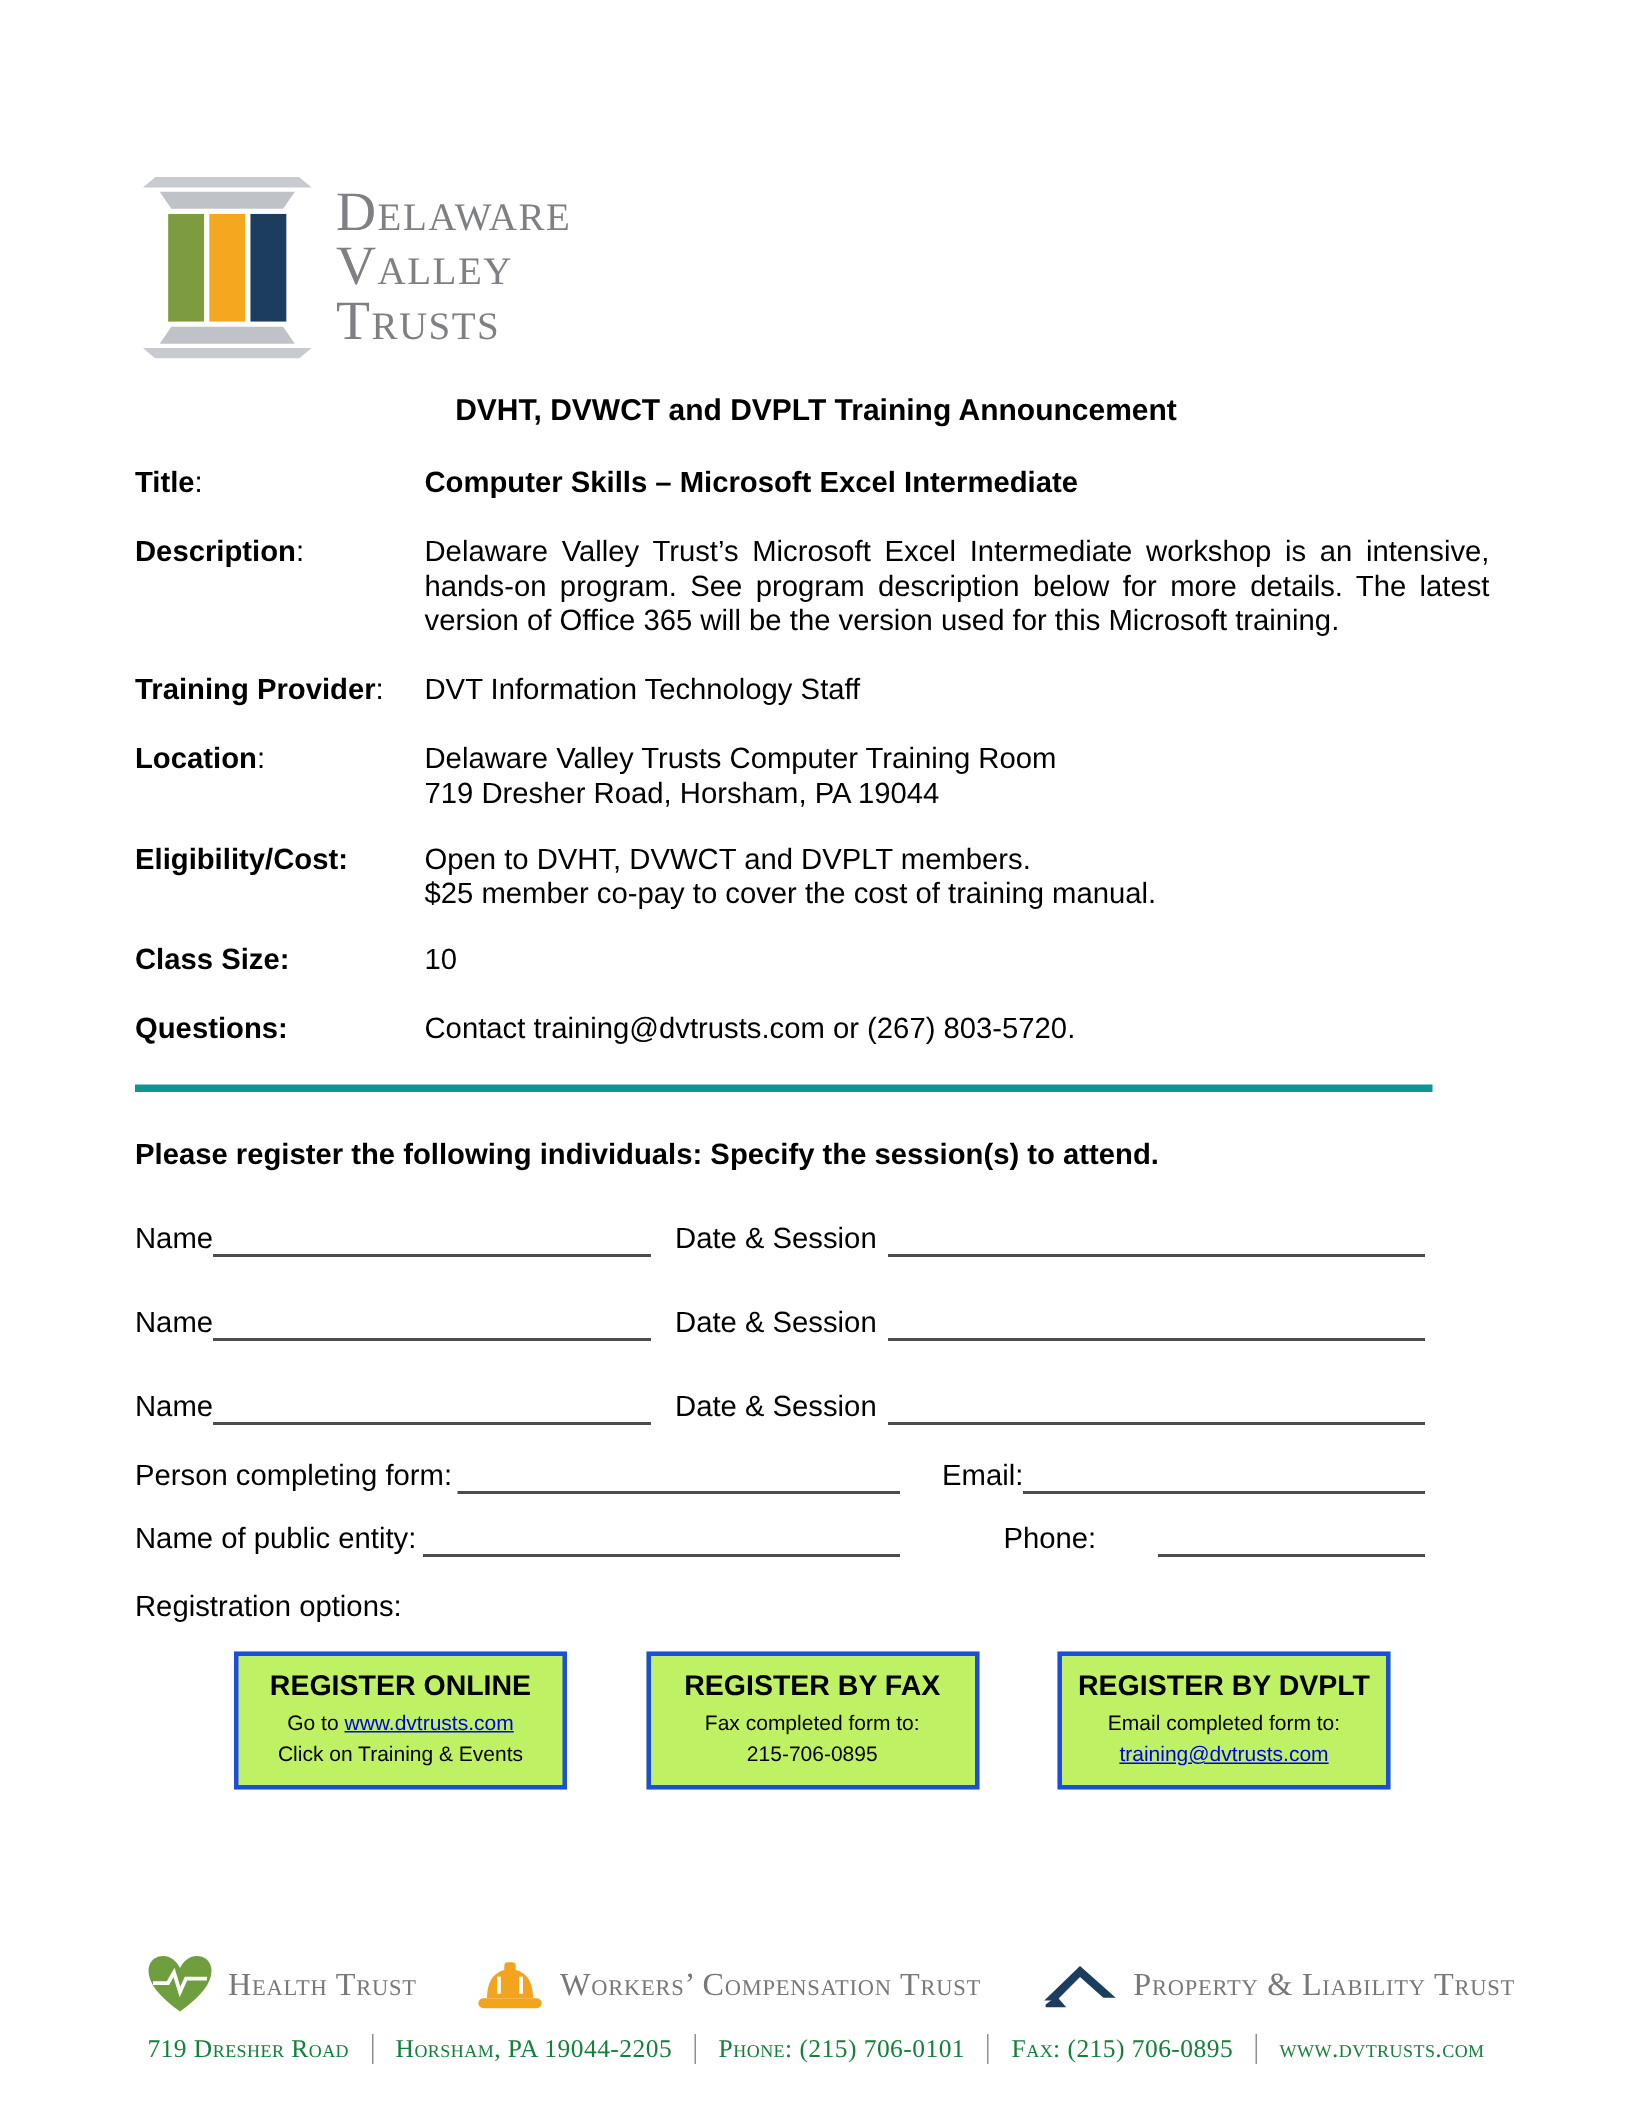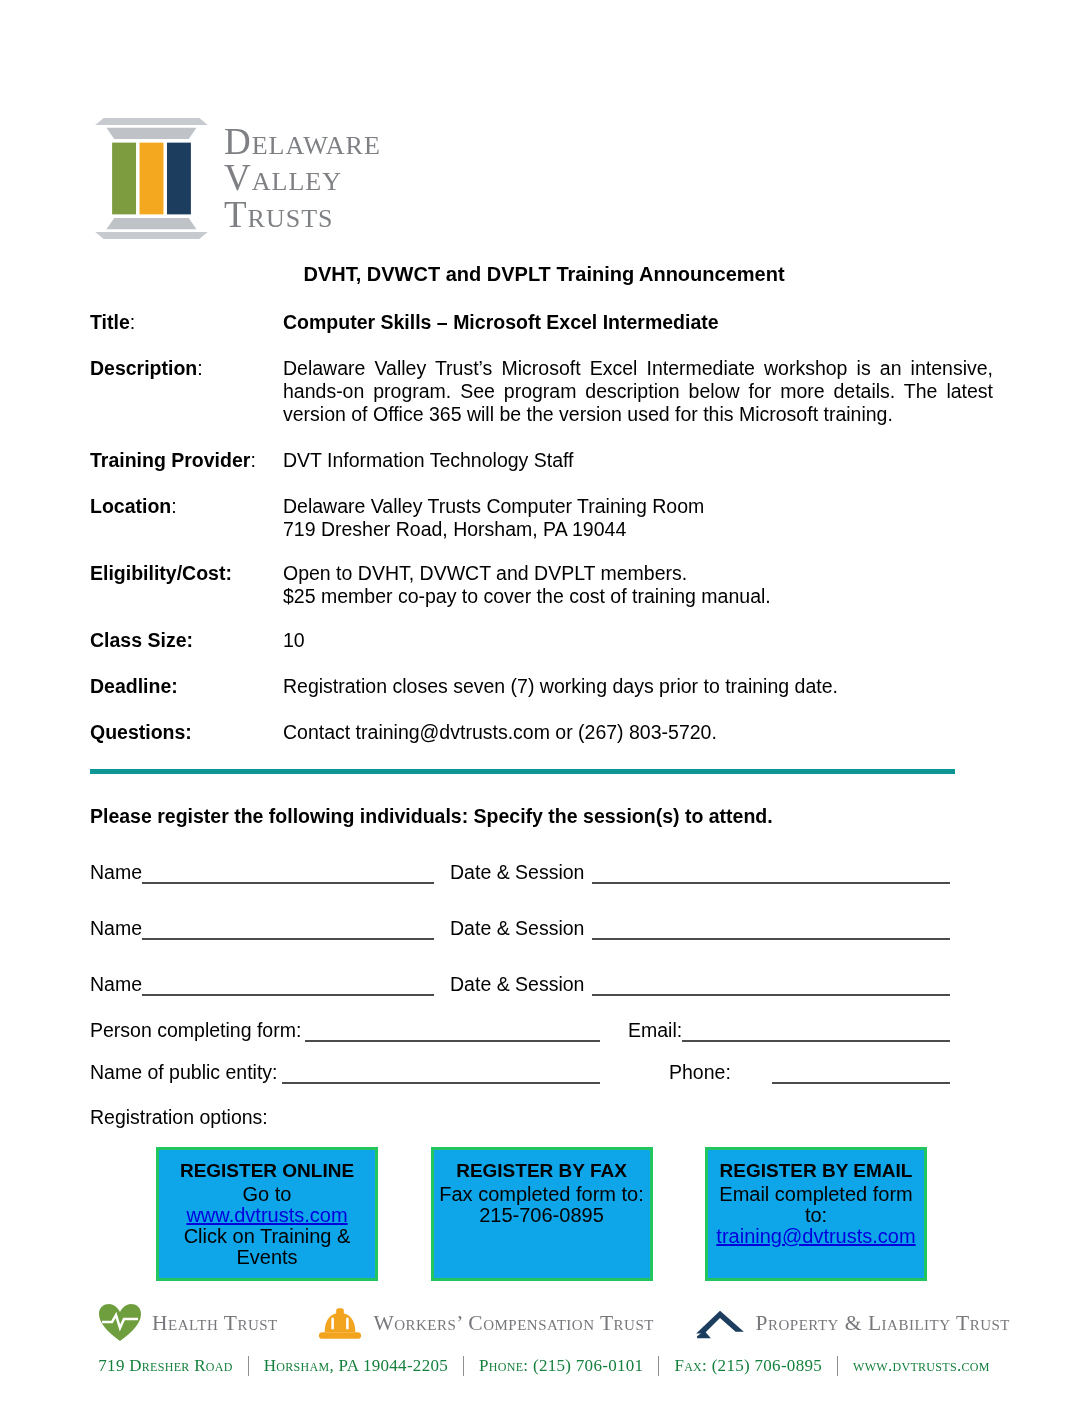--- a/index.html
+++ b/index.html
@@ -42,25 +42,25 @@
   .left-part { display:flex; align-items:flex-end; width:510px; margin-right:28px; }
   .left-part .fill { flex:1; margin-left:4px; }
   .reg-two { display:flex; align-items:flex-end; height:24px; }
   .reg-two.person { margin-bottom:18px; }
   .reg-two.entity { margin-bottom:22px;gap:41px; }
   .options-label { font-weight:normal; margin-bottom:18px; }
 
   
   .boxes-row { display:flex; justify-content:space-between; margin-left:66px; width:771px; }
   .reg-box {
-    box-sizing:border-box; width:222px; border:3px solid #22c55e;
-    text-align:center; padding:7px 4px 10px 4px; background:#0ea5e9;
+    box-sizing:border-box; width:222px; border:3px solid #1d4ed8;
+    text-align:center; padding:7px 4px 10px 4px; background:#bef264;
   }
   .box-title { font-weight:bold; font-size:19px; line-height:27px; }
-  .box-line { font-size:20px; line-height:21px; }
+  .box-line { font-size:14px; line-height:21px; }
   .link { color:#0000dd; text-decoration:underline; cursor:pointer; }
 
   
   .footer { position:absolute; top:1303px; left:0; width:1088px; }
   .trust-row { display:flex; align-items:center; justify-content:space-between; padding:0 78px 0 98px; }
   .trust { display:flex; align-items:center; gap:10px; }
   .trust-label {
     font-family:"Liberation Serif", serif; font-variant:small-caps;
     font-size:21.5px; color:#77787b; letter-spacing:0.5px; white-space:nowrap;
   }
@@ -126,24 +126,20 @@
       <div>Open to DVHT, DVWCT and DVPLT members.</div>
       <div>$25 member co-pay to cover the cost of training manual.</div>
     </div>
   </div>
 
   <div class="drow">
     <div class="b">Class Size:</div>
     <div>10</div>
   </div>
 
-  <div class="drow">
-    <div class="b">Deadline:</div>
-    <div>Registration closes seven (7) working days prior to training date.</div>
-  </div>
 
   <div class="drow" style="margin-bottom:25px;">
     <div class="b">Questions:</div>
     <div>Contact training@dvtrusts.com or (267) 803-5720.</div>
   </div>
 
   <div class="divider"></div>
 
   <div class="register">
     <div class="reg-heading">Please register the following individuals: Specify the session(s) to attend.</div>
@@ -195,21 +191,21 @@
       <div class="box-title">REGISTER ONLINE</div>
       <div class="box-line"><span>Go to </span><a class="link">www.dvtrusts.com</a></div>
       <div class="box-line">Click on Training &amp; Events</div>
     </div>
     <div class="reg-box">
       <div class="box-title">REGISTER BY FAX</div>
       <div class="box-line">Fax completed form to:</div>
       <div class="box-line">215-706-0895</div>
     </div>
     <div class="reg-box">
-      <div class="box-title">REGISTER BY EMAIL</div>
+      <div class="box-title">REGISTER BY DVPLT</div>
       <div class="box-line">Email completed form to:</div>
       <div class="box-line"><a class="link">training@dvtrusts.com</a></div>
     </div>
   </div>
 </div>
 
 <div class="footer">
   <div class="trust-row">
     <div class="trust">
       <svg width="44" height="40" viewBox="0 0 44 40">

